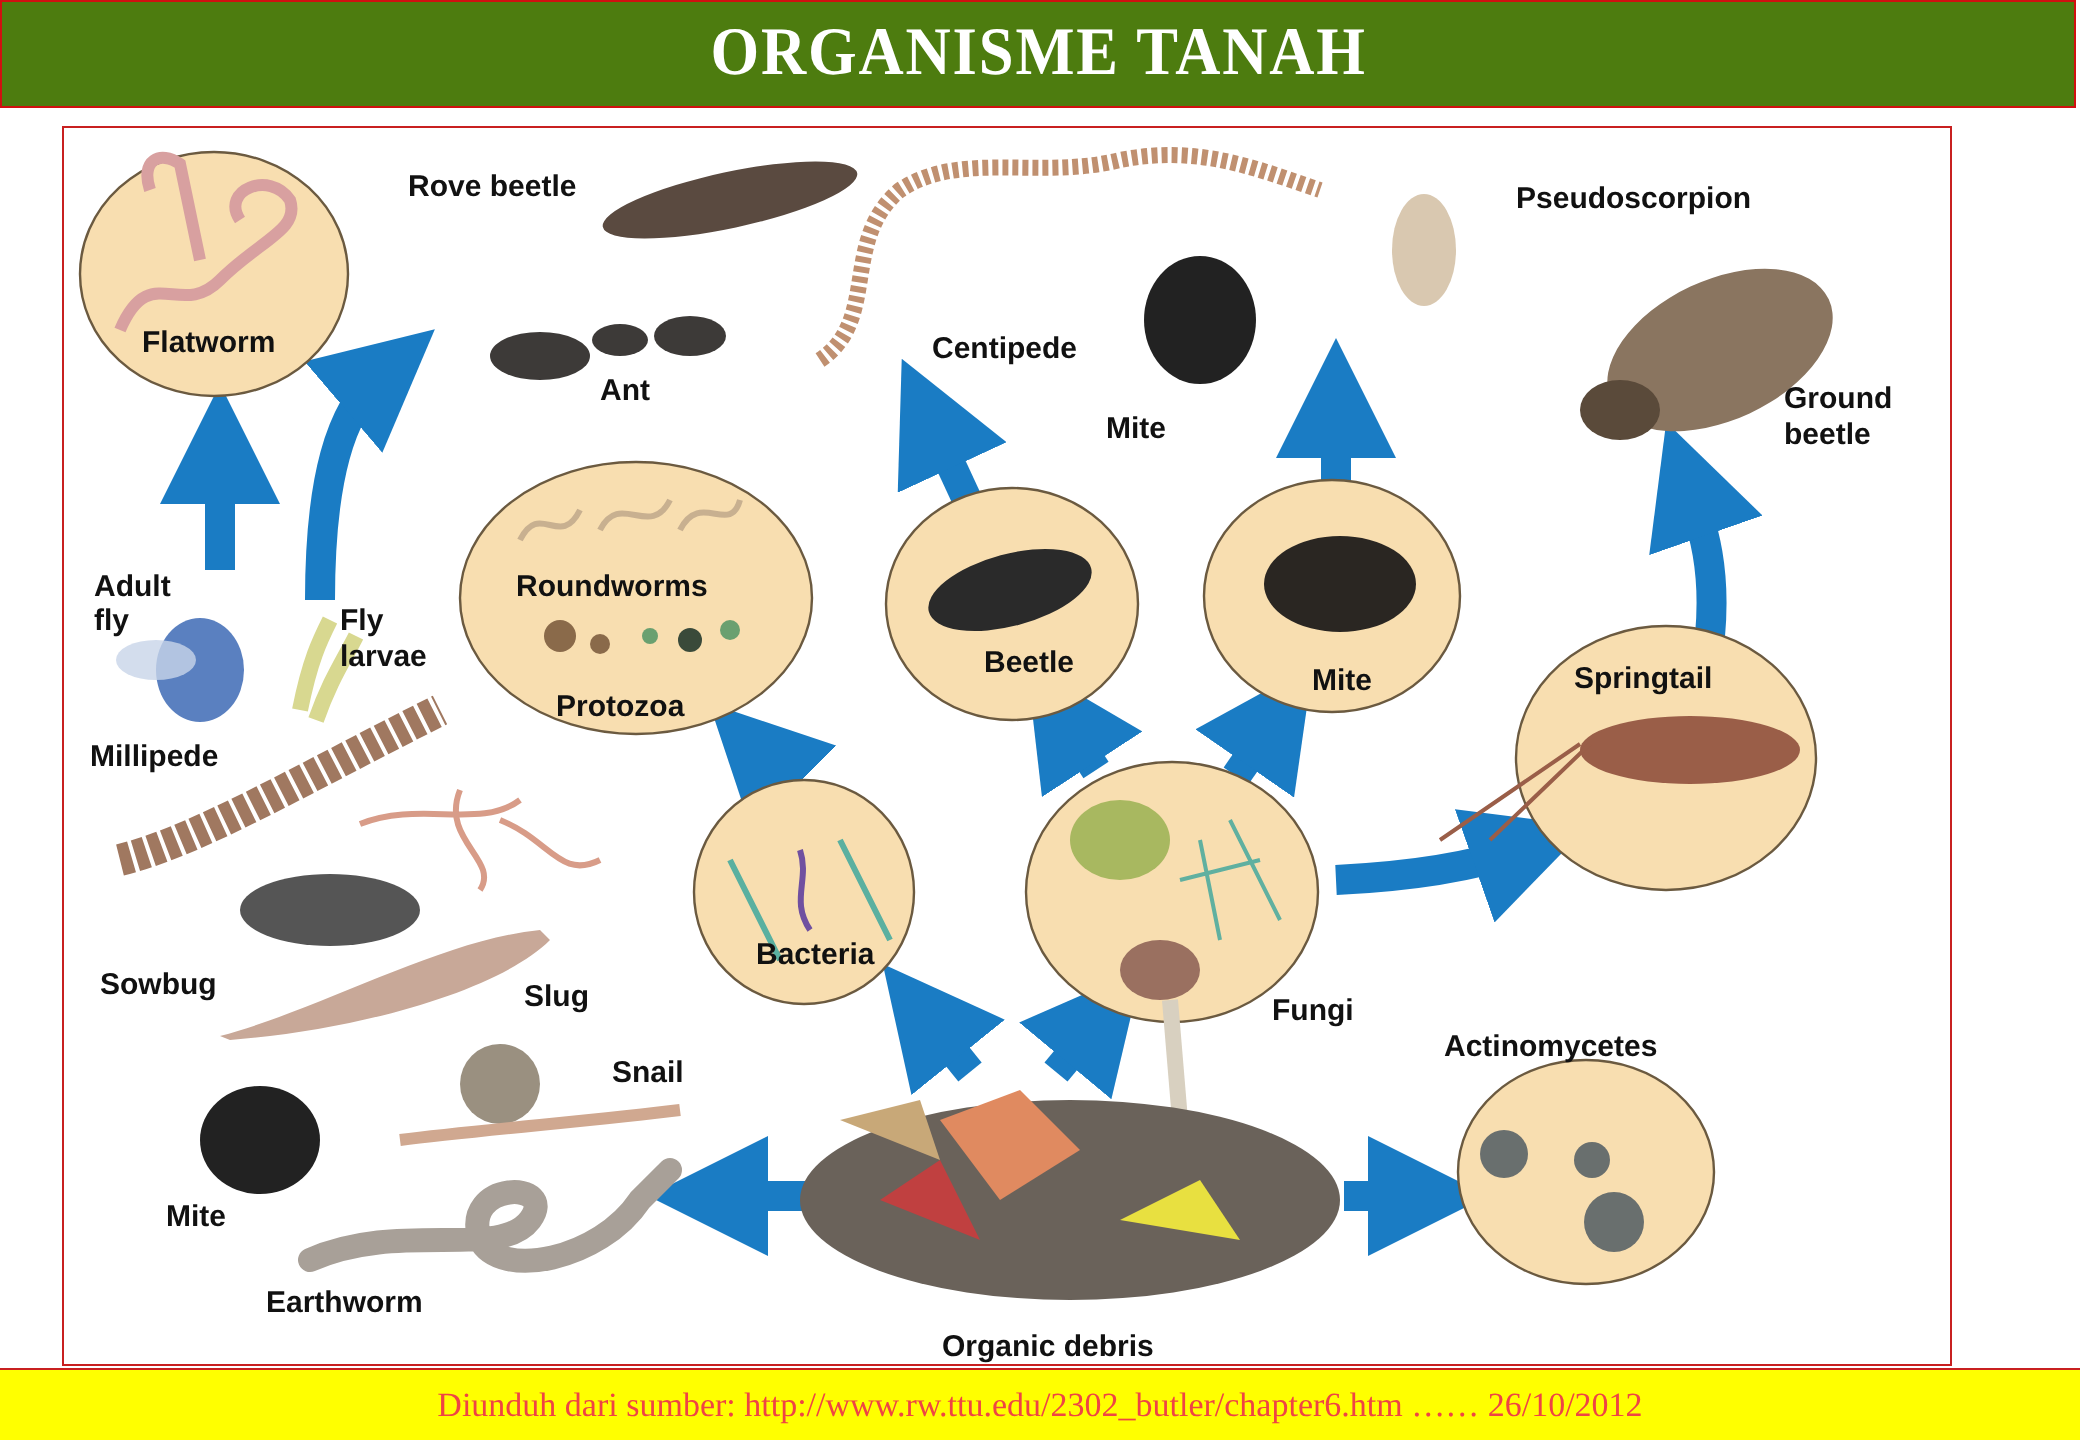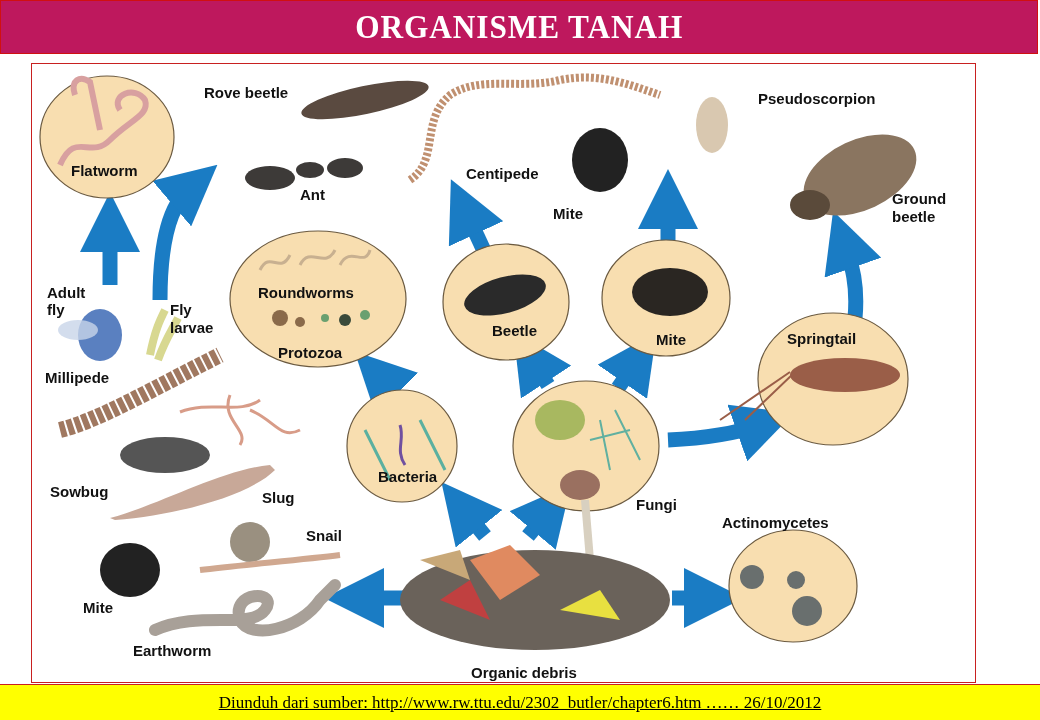--- a/index.html
+++ b/index.html
@@ -1,21 +1,21 @@
 <!DOCTYPE html>
 <html><head>
 <meta charset="utf-8">
 <style>
   html,body{margin:0;padding:0;}
   body{width:1040px;height:720px;position:relative;background:#ffffff;overflow:hidden;font-family:"Liberation Sans",sans-serif;}
-  .titlebar{position:absolute;left:0;top:0;width:1038px;height:54px;background:#be185d;border:1px solid #d01010;box-sizing:border-box;display:flex;align-items:center;justify-content:center;}
+  .titlebar{position:absolute;left:0;top:0;width:1038px;height:54px;background:#4d7c0f;border:1px solid #d01010;box-sizing:border-box;display:flex;align-items:center;justify-content:center;}
   .titlebar h1{margin:0;color:#fff;font-family:"Liberation Serif",serif;font-weight:bold;font-size:34px;letter-spacing:1px;transform:scaleX(0.92);}
   .frame{position:absolute;left:31px;top:63px;width:945px;height:620px;border:1px solid #c82020;box-sizing:border-box;background:#fff;}
   .footer{position:absolute;left:0;top:684px;width:1040px;height:36px;background:#ffff00;border-top:1px solid #c82020;box-sizing:border-box;display:flex;align-items:center;justify-content:center;}
-  .footer span{font-family:"Liberation Serif",serif;font-size:17px;color:#000000;text-decoration:underline;}
+  .footer span{font-family:"Liberation Serif",serif;font-size:17px;color:#ef4444;}
   svg.diagram{position:absolute;left:0;top:0;}
   .lbl{font-family:"Liberation Sans",sans-serif;font-weight:bold;font-size:15px;fill:#111;}
 </style>
 </head>
 <body>
 
 <div class="titlebar">
   <h1>ORGANISME  TANAH</h1>
 </div>
 

